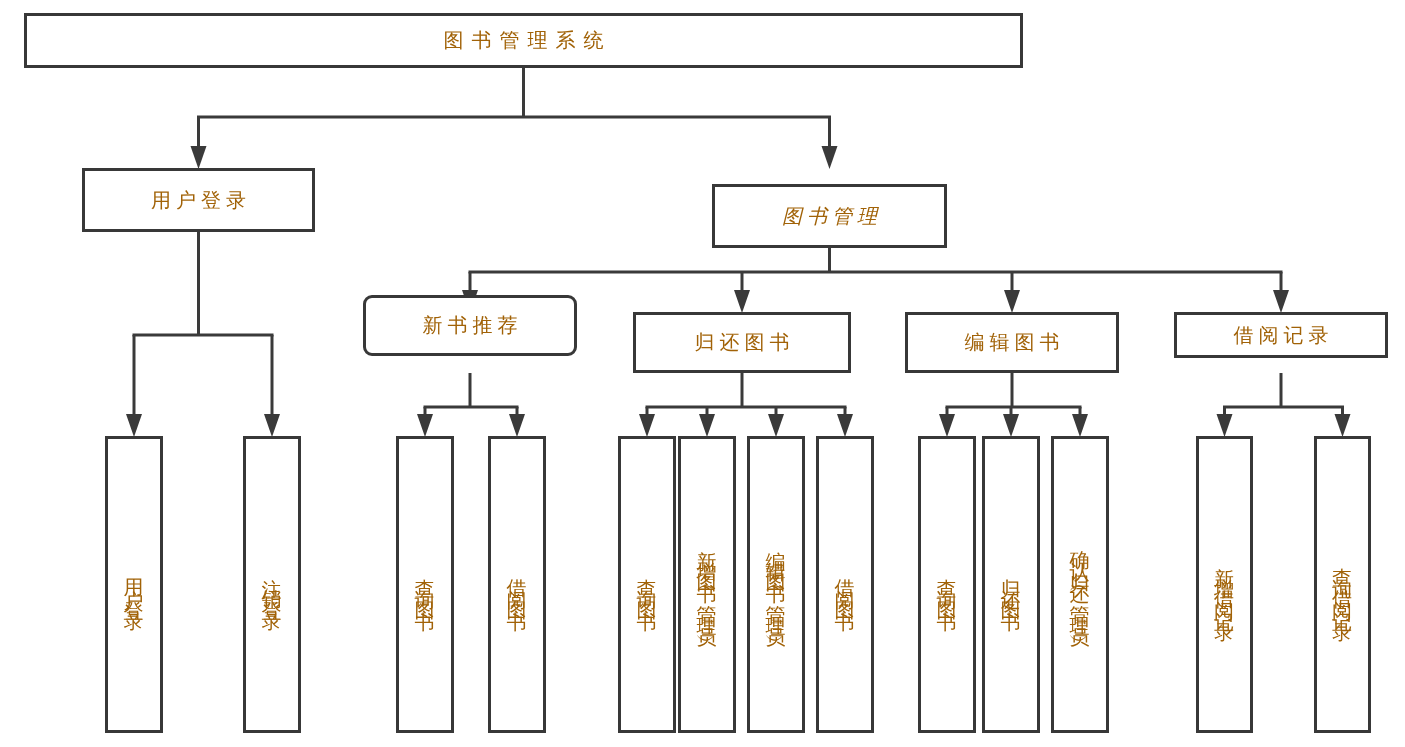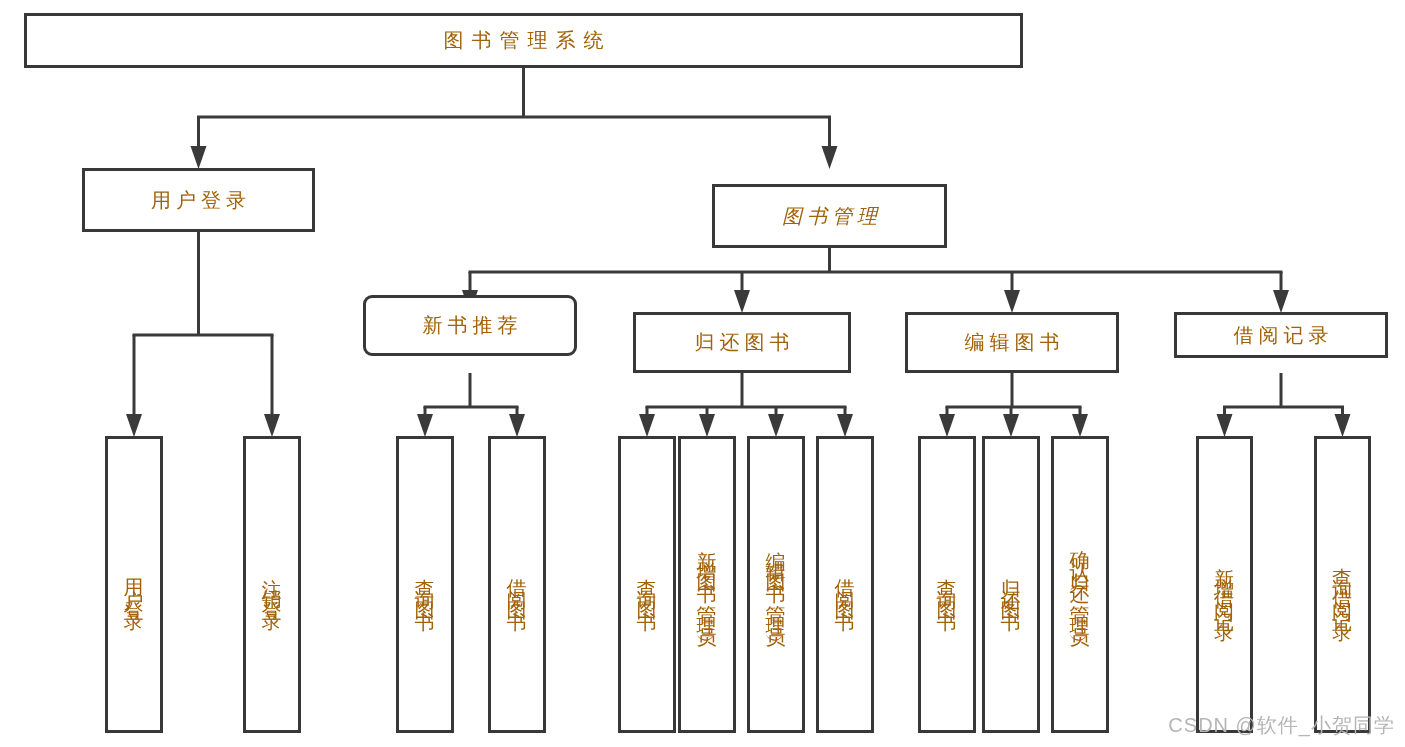--- a/index.html
+++ b/index.html
@@ -118,14 +118,13 @@
       <div class="node vertical" style="left: 618px; top: 436px; width: 58px; height: 297px;">查询图书</div>
       <div class="node vertical" style="left: 678px; top: 436px; width: 58px; height: 297px;">新增图书（管理员）</div>
       <div class="node vertical" style="left: 747px; top: 436px; width: 58px; height: 297px;">编辑图书（管理员）</div>
       <div class="node vertical" style="left: 816px; top: 436px; width: 58px; height: 297px;">借阅图书</div>
       <div class="node vertical" style="left: 918px; top: 436px; width: 58px; height: 297px;">查询图书</div>
       <div class="node vertical" style="left: 982px; top: 436px; width: 58px; height: 297px;">归还图书</div>
       <div class="node vertical" style="left: 1051px; top: 436px; width: 58px; height: 297px;">确认归还（管理员）</div>
       <div class="node vertical" style="left: 1196px; top: 436px; width: 57px; height: 297px;">新增借阅记录</div>
       <div class="node vertical" style="left: 1314px; top: 436px; width: 57px; height: 297px;">查询借阅记录</div>
     </div>
-  <div id="watermark">CSDN @软件_小贺同学</div>
 </div>
 
 </body></html>

